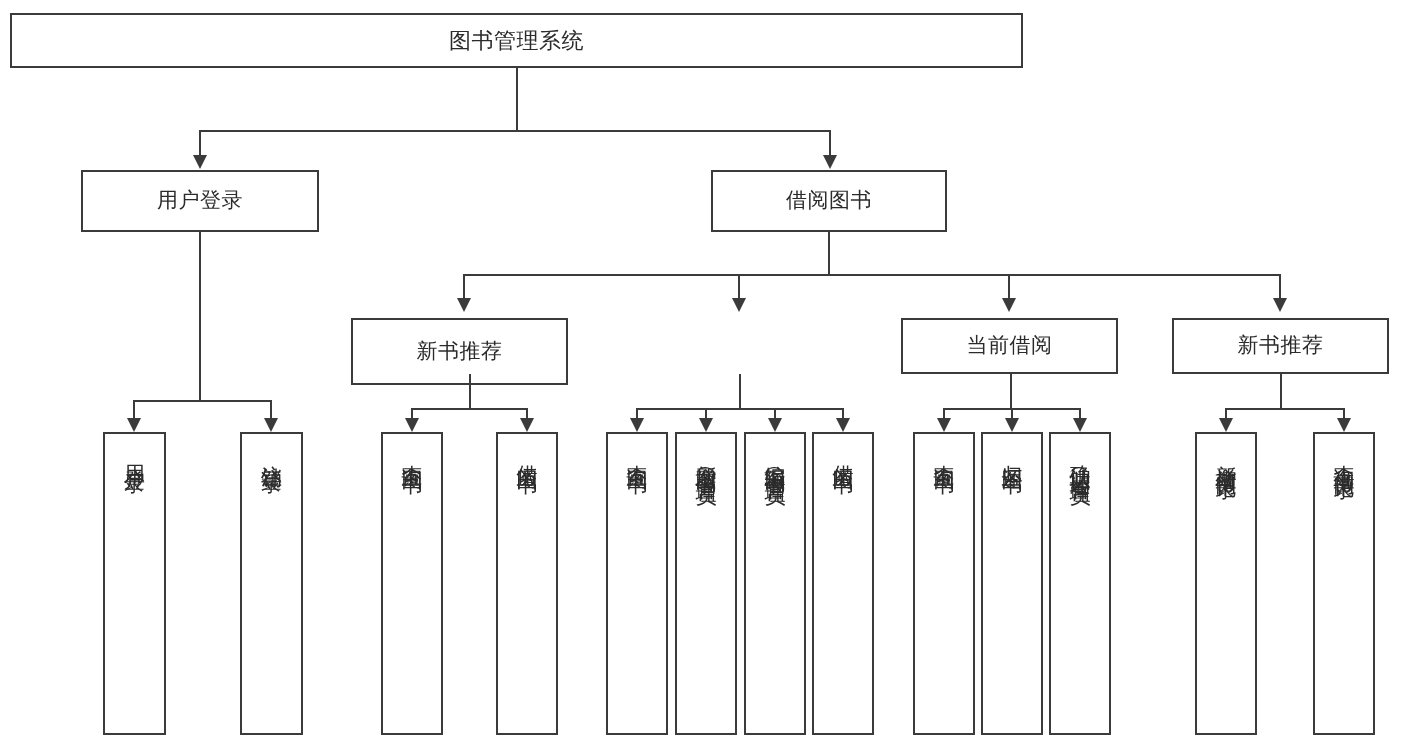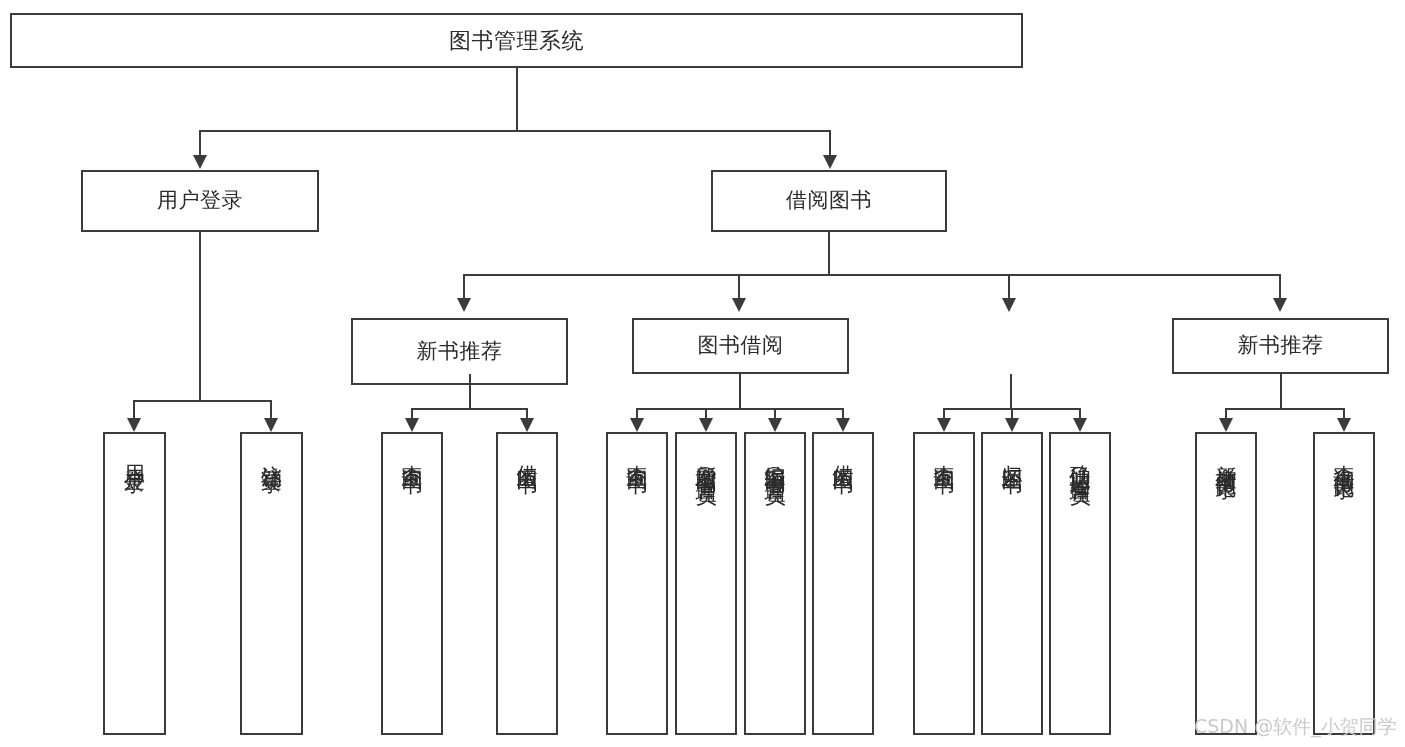--- a/index.html
+++ b/index.html
@@ -118,22 +118,22 @@
   <div class="edge vline" style="left:738px;top:274px;height:28px;"></div>
   <div class="arrow" style="left:732px;top:298px;"></div>
   <div class="edge vline" style="left:1008px;top:274px;height:28px;"></div>
   <div class="arrow" style="left:1002px;top:298px;"></div>
   <div class="edge vline" style="left:1279px;top:274px;height:28px;"></div>
   <div class="arrow" style="left:1273px;top:298px;"></div>
 
   <div class="node h" style="left:351px;top:318px;width:217px;height:67px;">
     <span class="label">新书推荐</span>
   </div>
-  <div class="node h" style="left:632px;top:318px;width:217px;height:56px;">
-    <span class="label">图书借阅</span>
+  <div class="node h" style="left:901px;top:318px;width:217px;height:56px;">
+    <span class="label">当前借阅</span>
   </div>
   <div class="node h" style="left:1172px;top:318px;width:217px;height:56px;">
     <span class="label">新书推荐</span>
   </div>
 
   <div class="edge vline" style="left:469px;top:374px;height:34px;"></div>
   <div class="edge hline" style="left:411px;top:408px;width:116px;"></div>
   <div class="edge vline" style="left:411px;top:408px;height:14px;"></div>
   <div class="arrow" style="left:405px;top:418px;"></div>
   <div class="edge vline" style="left:526px;top:408px;height:14px;"></div>
@@ -203,15 +203,14 @@
     <span class="label">确认归还（管理员）</span>
   </div>
 
   <div class="node v" style="left:1195px;top:432px;width:62px;height:303px;">
     <span class="label">新增借阅记录</span>
   </div>
   <div class="node v" style="left:1313px;top:432px;width:62px;height:303px;">
     <span class="label">查询借阅记录</span>
   </div>
 
-  <div id="watermark" style="left:1194px;top:714px;">CSDN @软件_小贺同学</div>
 
 </div>
 
 </body></html>

